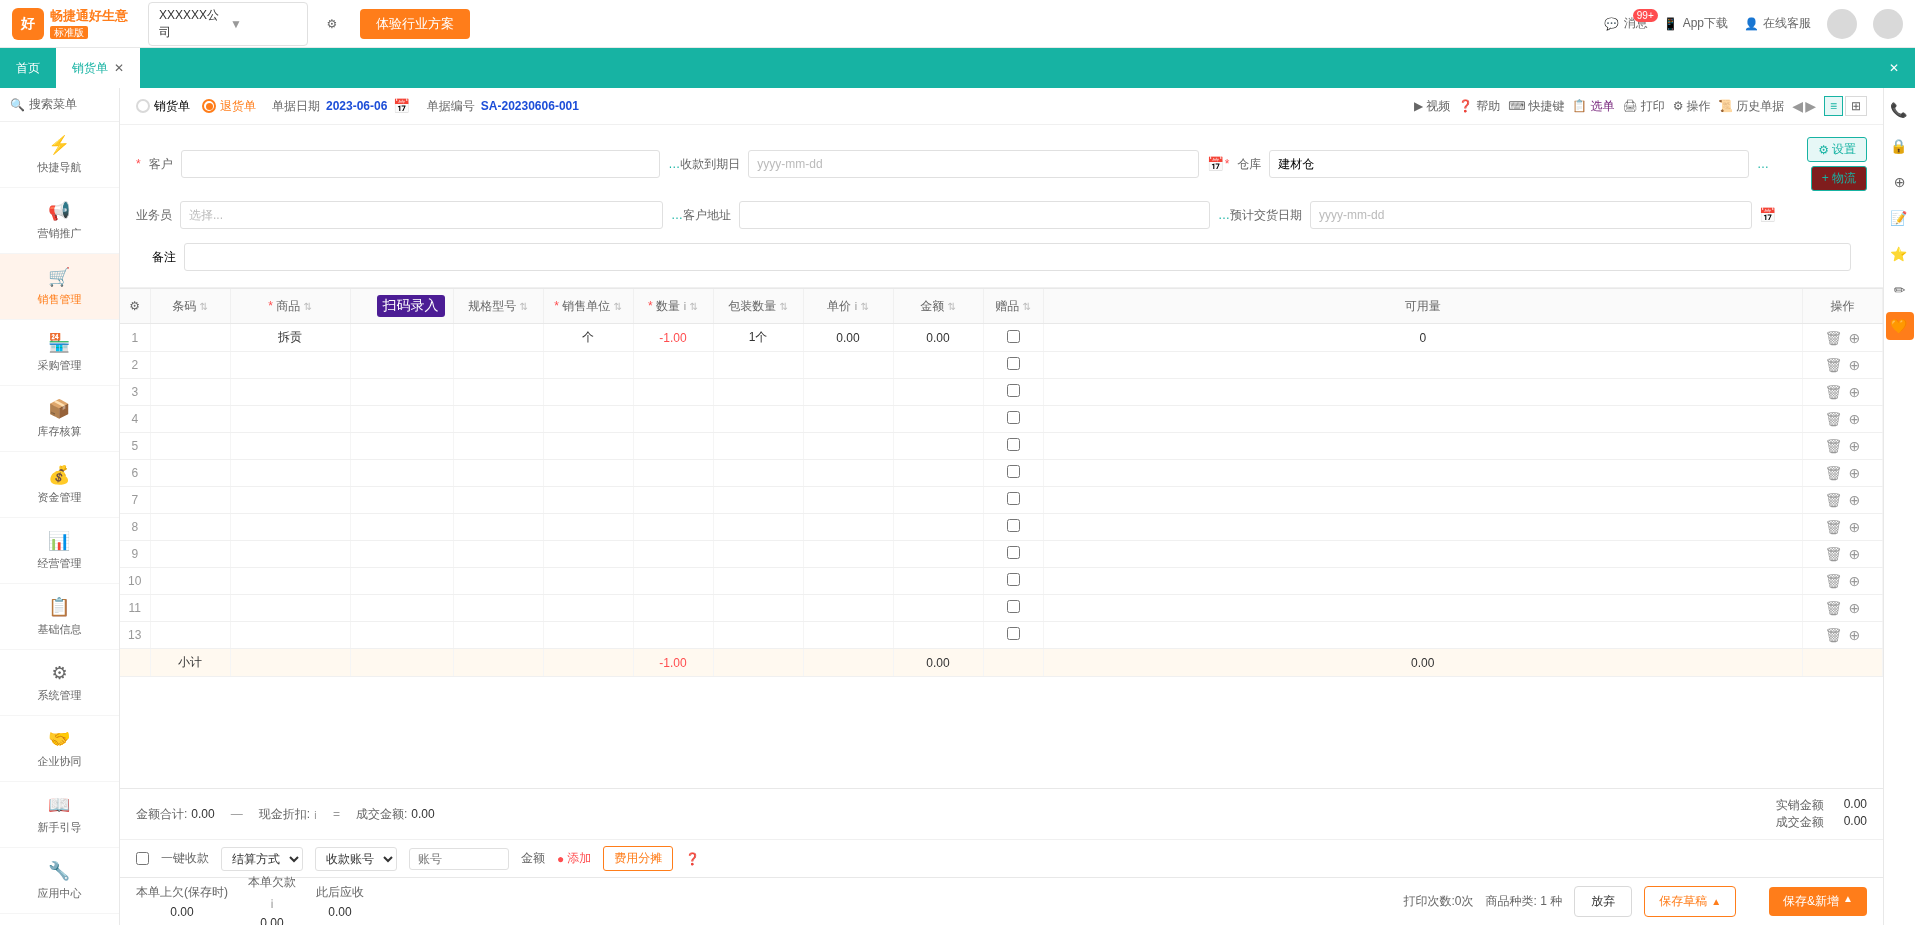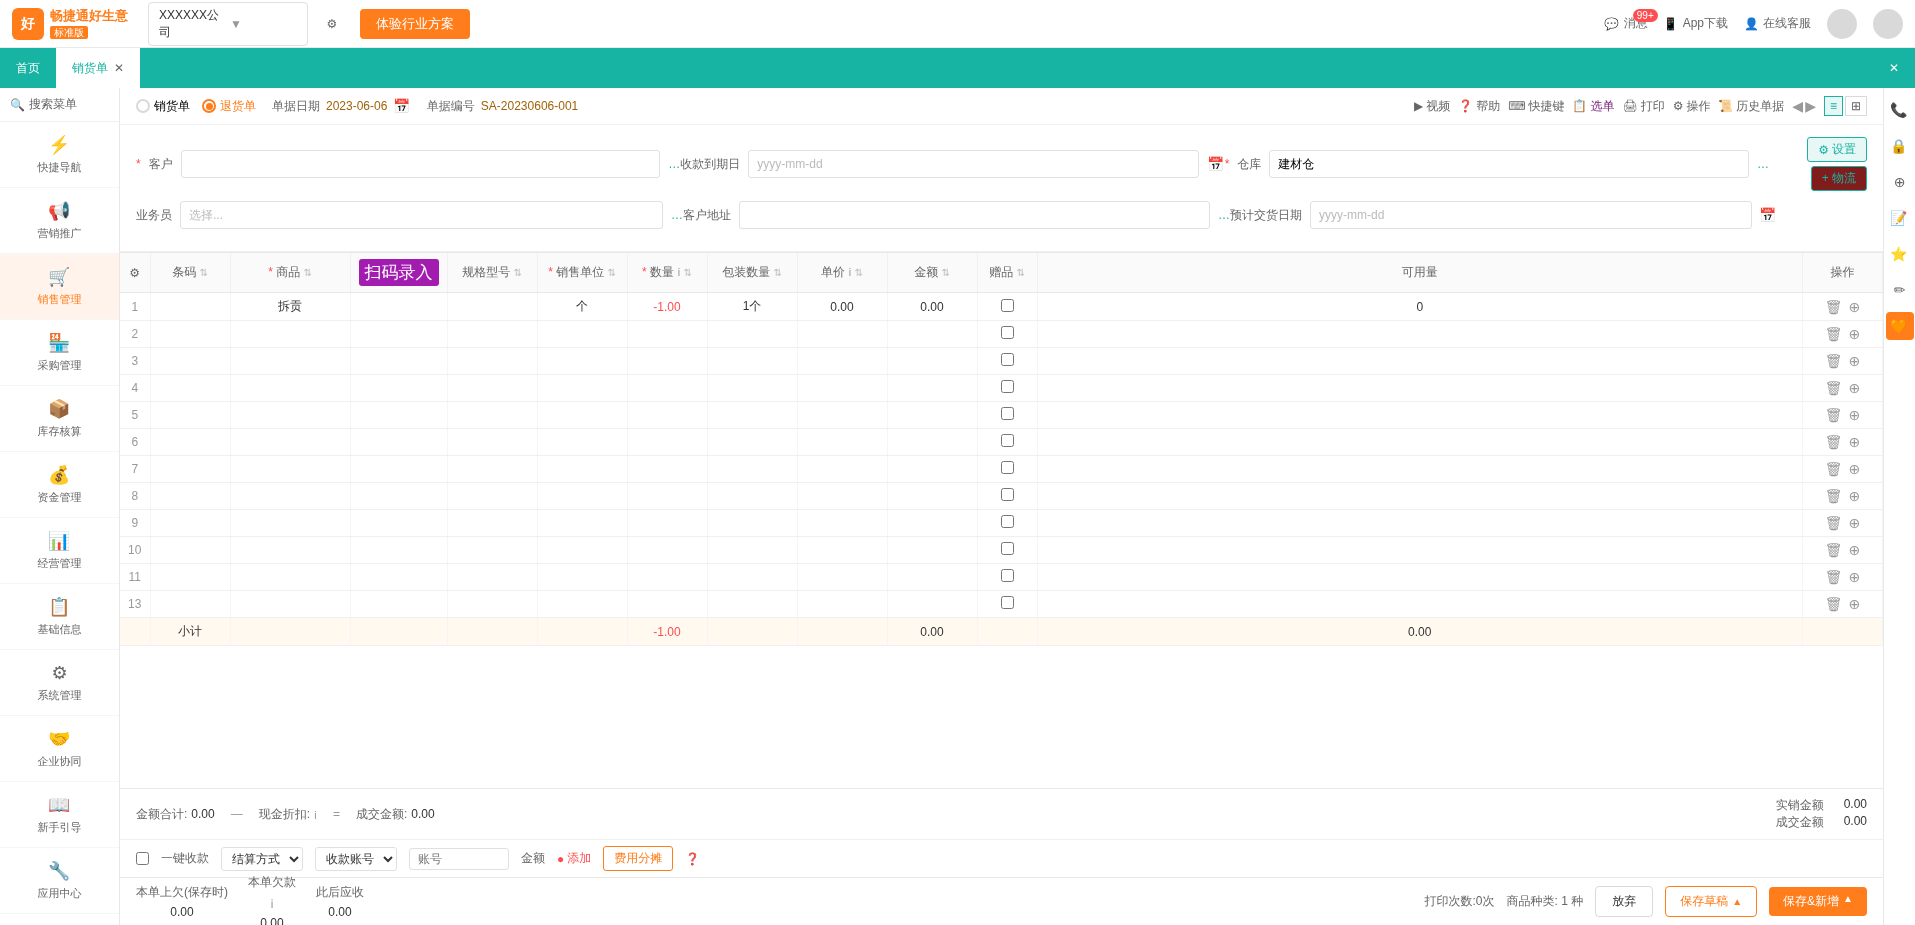--- a/index.html
+++ b/index.html
@@ -160,21 +160,21 @@
     }
     .radio-circle.checked { border-color: #ff7d1a; }
     .radio-circle.checked::after {
       content: ''; width: 7px; height: 7px;
       background: #ff7d1a; border-radius: 50%;
     }
     .field-group {
       display: flex; align-items: center; gap: 6px;
     }
     .field-label { color: #666; white-space: nowrap; }
-    .field-value { color: #a16207; font-weight: 400; }
+    .field-value { color: #1d4ed8; font-weight: 700; }
     .toolbar-right {
       margin-left: auto; display: flex; align-items: center; gap: 8px;
     }
     .toolbar-btn {
       display: flex; align-items: center; gap: 3px;
       color: #666; cursor: pointer; font-size: 12px;
     }
     .nav-arrows { display: flex; gap: 2px; }
     .nav-arrow { color: #999; cursor: pointer; font-size: 14px; }
     .view-switch { display: flex; gap: 2px; }
@@ -225,23 +225,23 @@
     .data-table td {
       border-bottom: 1px solid #f0f0f0;
       border-right: 1px solid #f5f5f5;
       padding: 5px 8px;
       color: #333;
       text-align: center;
     }
     .data-table .row-num { color: #999; width: 30px; }
     .data-table .red-val { color: #ff4d4f; }
     .scan-btn {
-      background: #a21caf; color: #fff;
+      background: #4c1d95; color: #fff;
       border: none; border-radius: 3px;
-      padding: 2px 6px; cursor: pointer; font-size: 17px;
+      padding: 2px 6px; cursor: pointer; font-size: 14px; margin-left: 18px;
     }
     .req-star { color: #ff4d4f; }
     .checkbox-cell { width: 24px; }
     .checkbox-cell input { cursor: pointer; }
     .action-icons { display: flex; gap: 6px; justify-content: center; }
     .action-icon-btn { color: #999; cursor: pointer; font-size: 14px; }
     .subtotal-row td {
       background: #fff9f0;
       font-weight: 400;
       border-top: 1px solid #f0d9b5;
@@ -314,21 +314,21 @@
       padding: 6px 16px; cursor: pointer; background: #fff; color: #333;
     }
     .save-draft-btn {
       border: 1px solid #ff7d1a; border-radius: 4px;
       padding: 6px 14px; cursor: pointer; background: #fff; color: #ff7d1a;
       display: flex; align-items: center; gap: 4px;
     }
     .save-new-btn {
       border: none; border-radius: 4px;
       padding: 6px 14px; cursor: pointer; background: #ff7d1a; color: #fff;
-      display: flex; align-items: flex-start; gap: 4px;
+      display: flex; align-items: flex-start; gap: 4px; margin-left: 21px;
     }
     .btn-chevron { font-size: 10px; }
 
     
     .right-float {
       width: 32px;
       background: #fff;
       border-left: 1px solid #e8e8e8;
       display: flex; flex-direction: column;
       align-items: center;
@@ -573,20 +573,24 @@
             <span class="dots-btn">…</span>
           </div>
           <div class="form-cell" style="flex:2;">
             <span class="lbl">预计交货日期</span>
             <div style="flex:1;border:1px solid #e0e0e0;border-radius:3px;height:28px;display:flex;align-items:center;padding:0 8px;background:#fff;color:#bbb;">
               <span>yyyy-mm-dd</span>
             </div>
             <span class="cal-icon">📅</span>
           </div>
           <div style="min-width:90px;"></div>
+        </div>
+        <div class="form-note-row">
+          <span class="lbl">备注</span>
+          <div style="flex:1;border:1px solid #e0e0e0;border-radius:3px;height:28px;background:#fff;"></div>
         </div>
       </div>
 
       <div class="table-container">
         <table class="data-table">
           <thead>
             <tr>
               <th style="width:30px;">
                 <span>⚙</span>
               </th>

